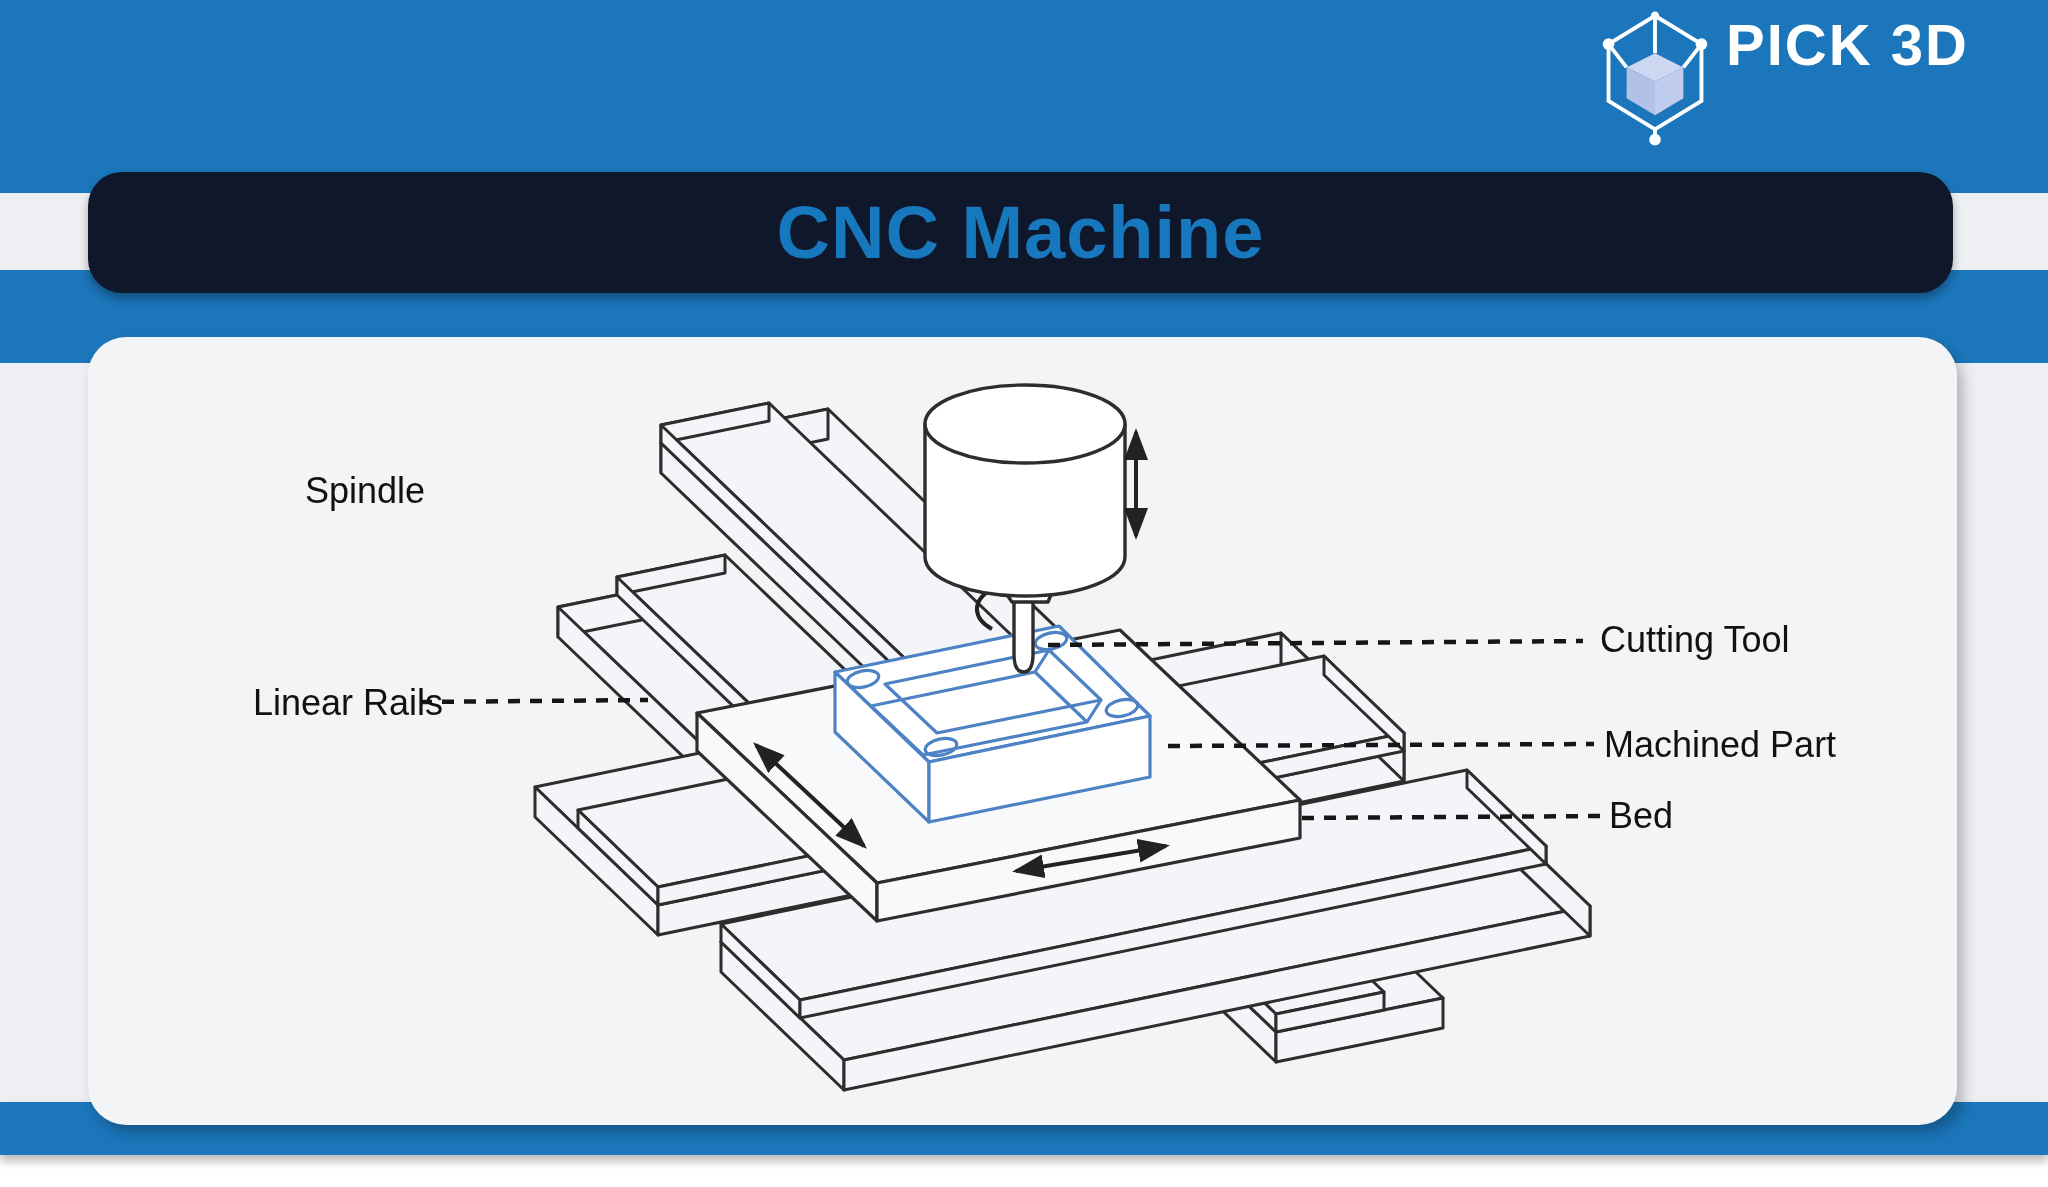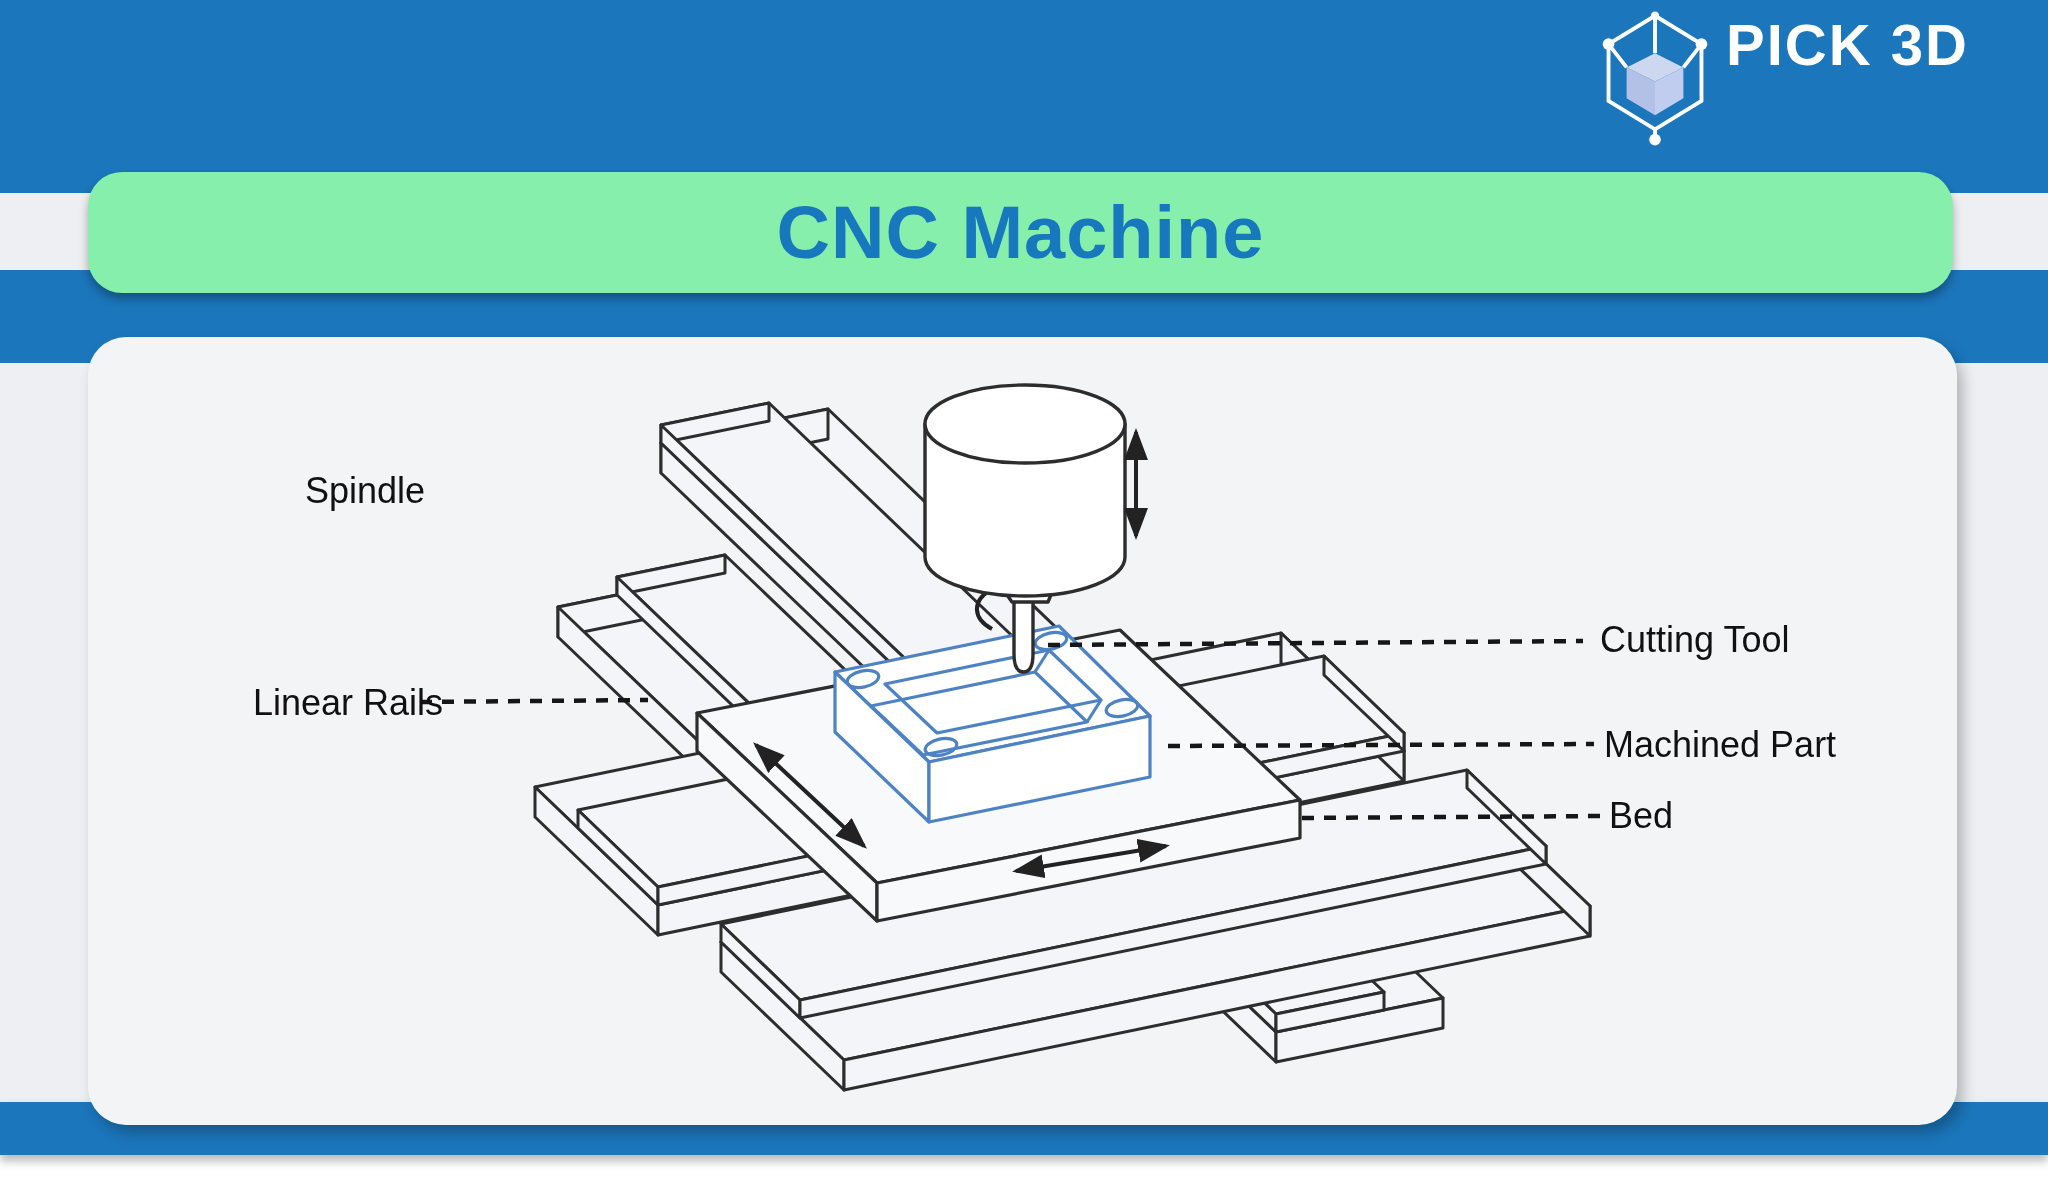--- a/index.html
+++ b/index.html
@@ -13,21 +13,21 @@
   .band-gray-1{top:193px;height:77px;background:#edeff2;}
   .band-blue-2{top:270px;height:93px;background:#1b76bb;}
   .band-gray-2{top:363px;height:739px;background:#edeff2;}
   .band-blue-bottom{top:1102px;height:53px;background:#1b76bb;box-shadow:0 6px 9px rgba(0,0,0,.28);}
   
   .logo{position:absolute;top:8px;left:1586px;display:flex;align-items:flex-start;}
   .logo-cube{width:138px;height:142px;}
   .logo-text{color:#ffffff;font-weight:bold;font-size:58px;line-height:62px;letter-spacing:2px;margin-left:2px;margin-top:6px;white-space:nowrap;}
   
   .title-banner{
-    position:absolute;left:88px;top:172px;width:1865px;height:121px;background:#86efac;border-radius:34px;
+    position:absolute;left:88px;top:172px;width:1865px;height:121px;background:#0f172a;border-radius:34px;
     box-shadow:0 6px 10px rgba(0,0,0,.30);display:flex;align-items:center;justify-content:center;z-index:3;
   }
   .title-banner h1{margin:0;font-size:74px;font-weight:bold;color:#1878be;letter-spacing:1px;}
   
   .content-panel{
     position:absolute;left:88px;top:337px;width:1869px;height:788px;background:#f3f4f6;border-radius:38px;
     box-shadow:6px 8px 14px rgba(0,0,0,.25);z-index:2;
   }
   .diagram-svg{position:absolute;left:0;top:0;width:2048px;height:1187px;z-index:4;pointer-events:none;}
   

